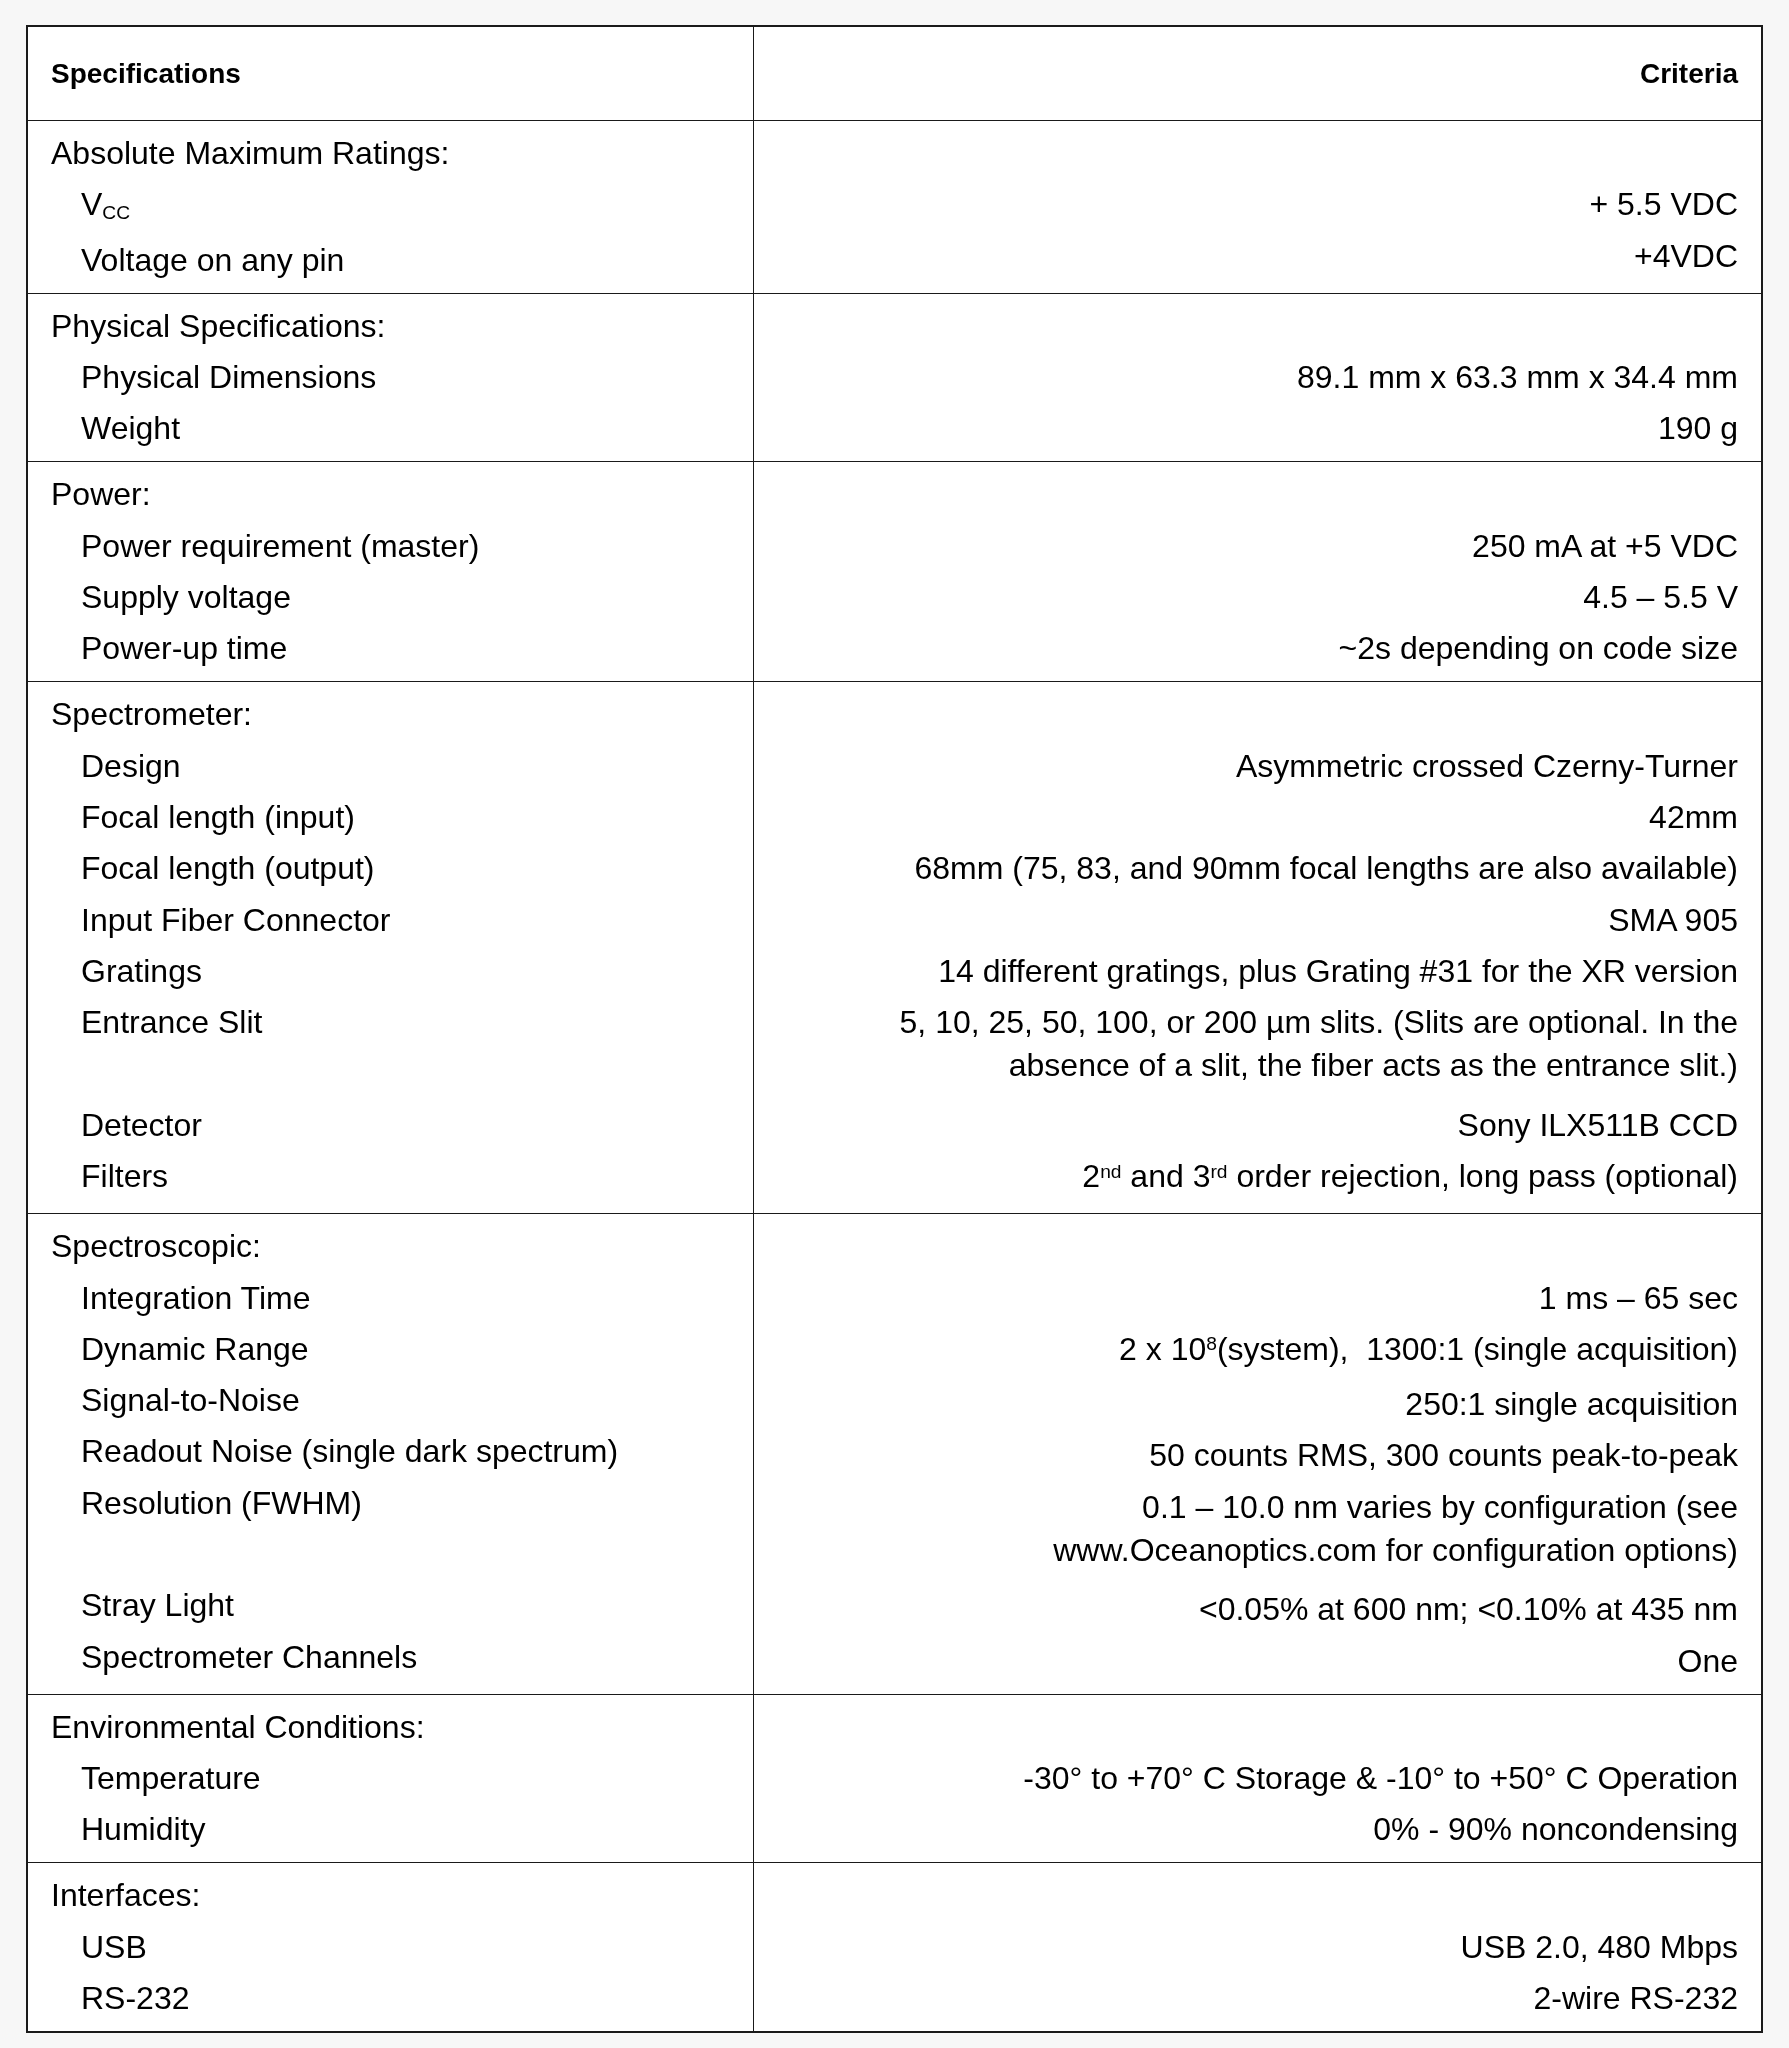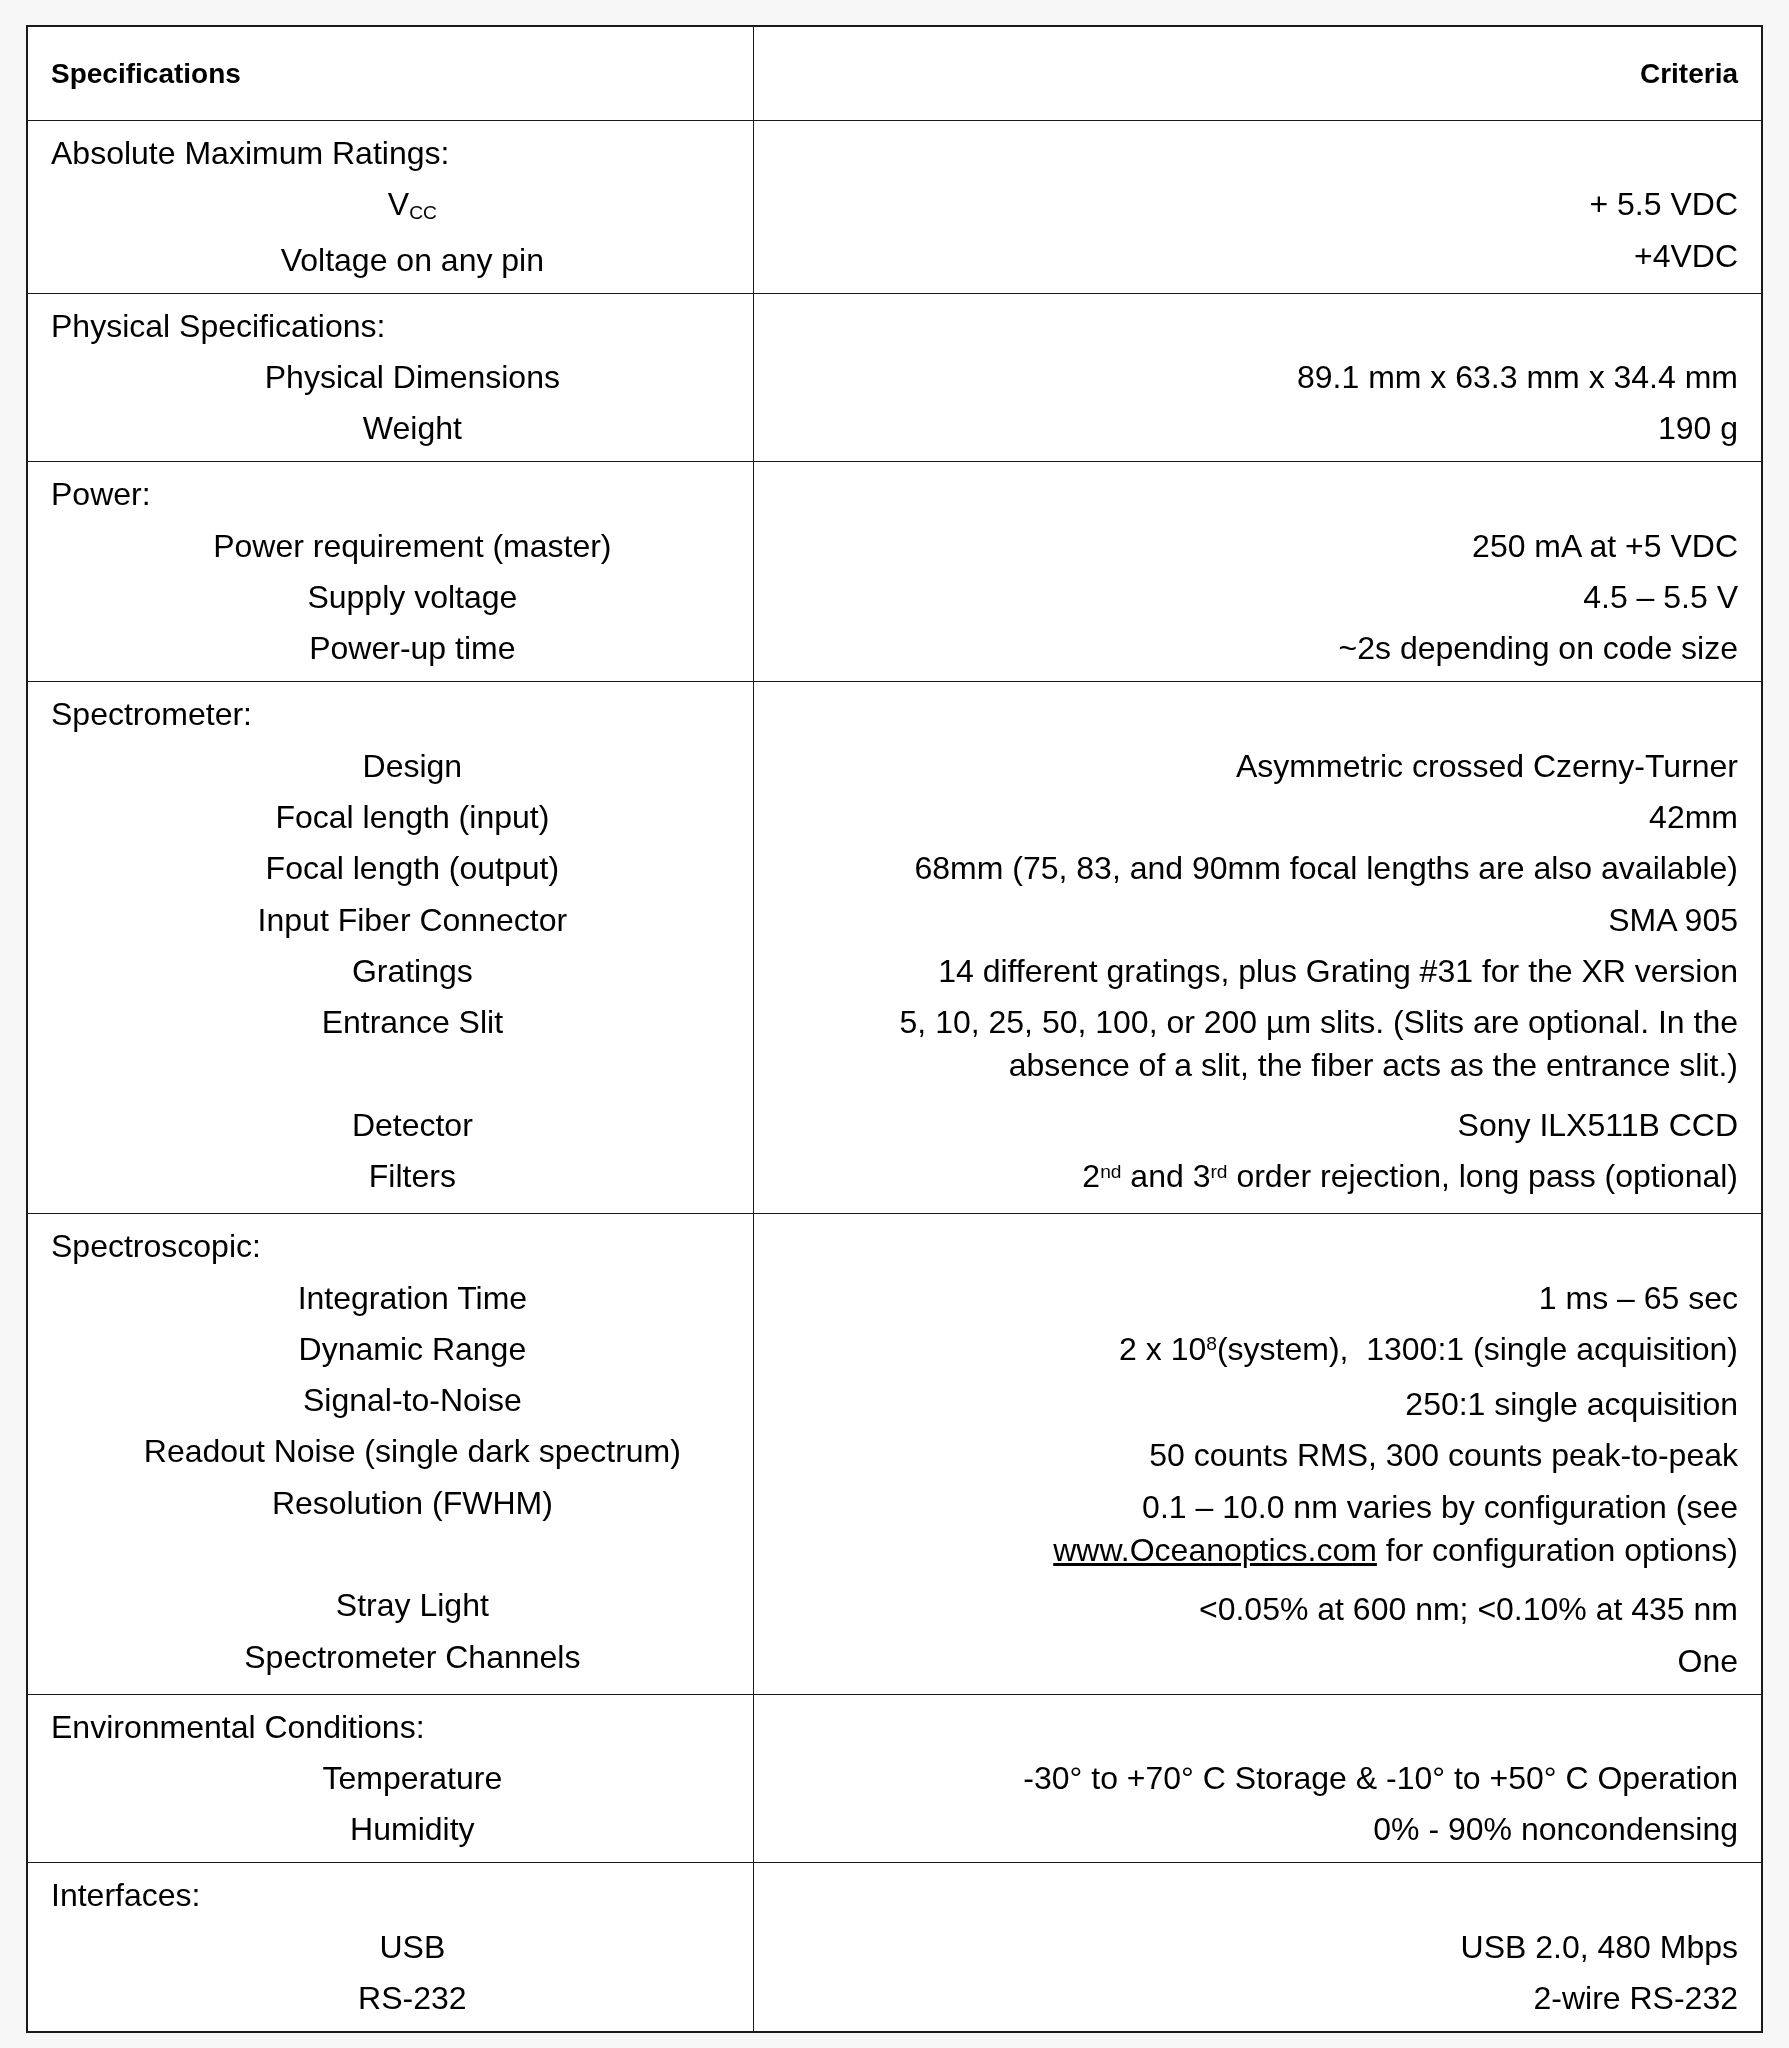--- a/index.html
+++ b/index.html
@@ -40,34 +40,33 @@
     font-weight: 700;
     font-size: 28px;
     line-height: 43px;
   }
   .spec-p {
     margin: 0 0 8.3px 0;
     font-size: 32px;
     line-height: 43px;
     white-space: pre-wrap;
   }
-  .spec-p.indent { padding-left: 30px; text-align: center; }
+  .spec-p.indent { padding-left: 30px; }
   .spec-p.wrap2 { margin-bottom: 16.7px; }
   .sup {
     font-size: 0.6em;
     position: relative;
     top: -0.5em;
   }
   .sub {
     font-size: 0.6em;
     position: relative;
     top: 0.18em;
   }
   .link {
-    text-decoration: underline;
     color: inherit;
     cursor: pointer;
   }
 </style>
 </head>
 <body>
 
 <div class="spec-table">
 
   <div class="row header-row">

